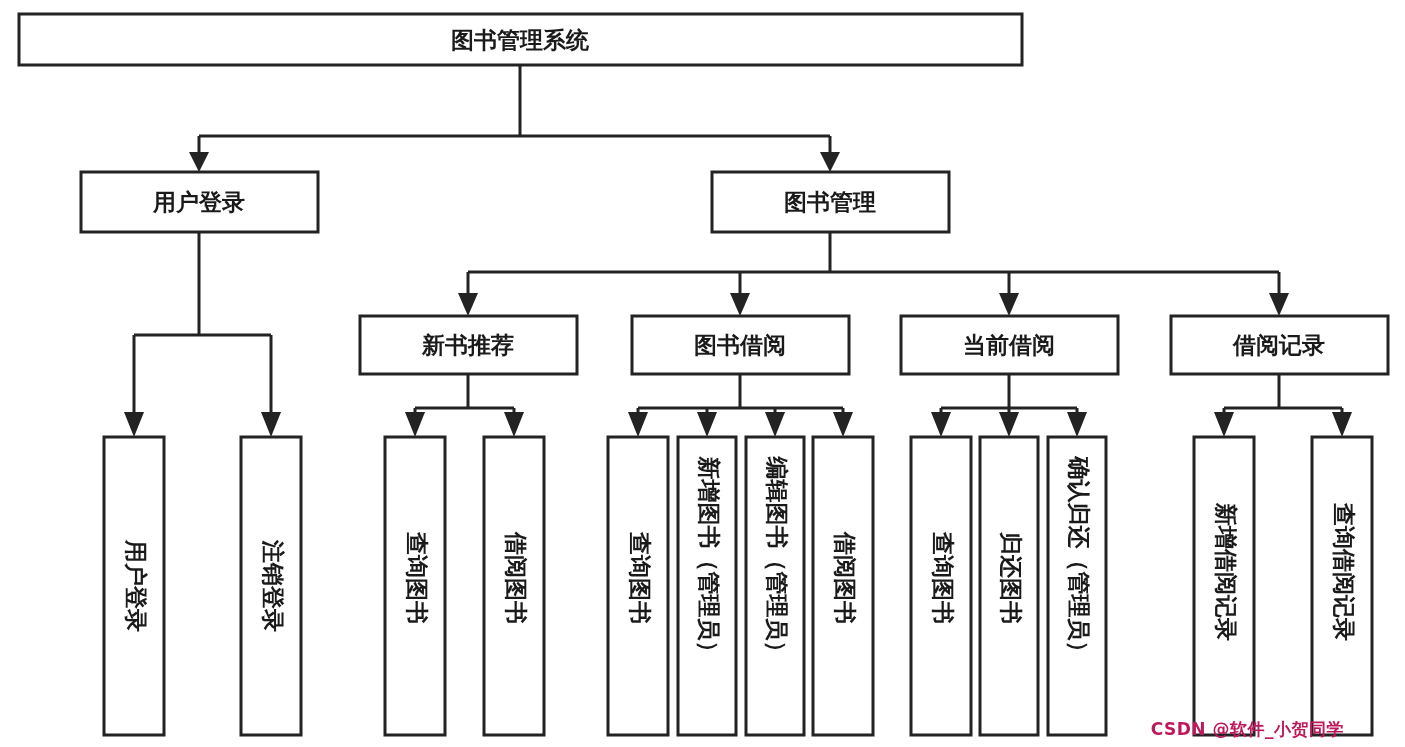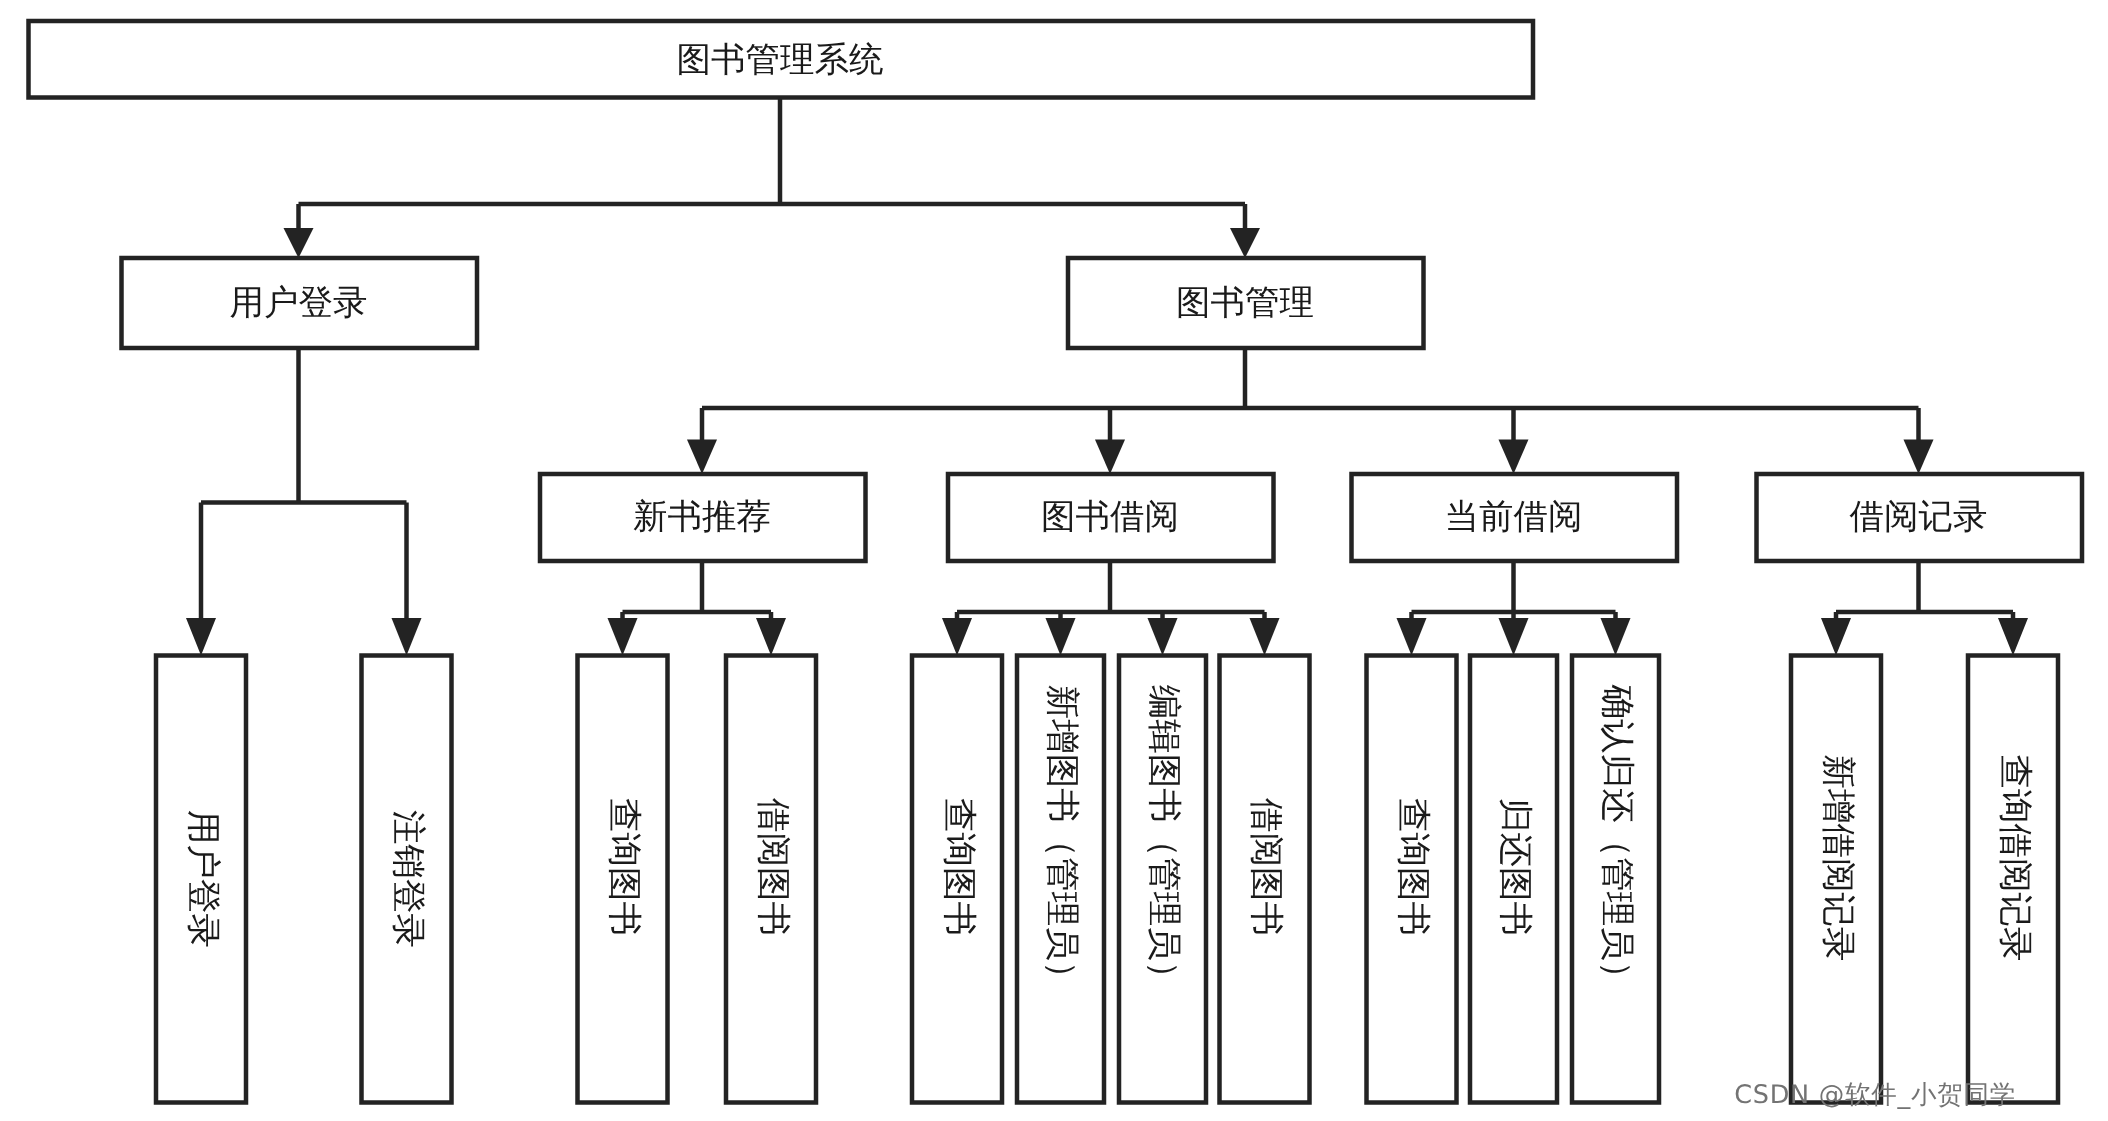--- a/index.html
+++ b/index.html
@@ -13,20 +13,21 @@
     font-family: "DejaVu Sans", "Liberation Sans", sans-serif;
     overflow: hidden;
     position: relative;
   }
   #diagram-root {
     position: absolute;
     left: 0;
     top: 0;
     width: 1352px;
     height: 747px;
+    font-weight: bold;
   }
   svg#tree-svg {
     display: block;
     width: 1405px;
     height: 747px;
   }
   .node-rect {
     fill: #ffffff;
     stroke: #232323;
     stroke-width: 3;
@@ -54,21 +55,21 @@
     fill: #1a1a1a;
     text-anchor: middle;
     dominant-baseline: middle;
   }
   .watermark-text {
     position: absolute;
     right: 8px;
     bottom: 6px;
     font-family: "DejaVu Sans", "Liberation Sans", sans-serif;
     font-size: 17px;
-    color: #737373;
+    color: #be185d;
     white-space: nowrap;
     letter-spacing: 0.5px;
     user-select: none;
   }
 </style>
 </head>
 <body>
 
 <div id="diagram-root">
 

